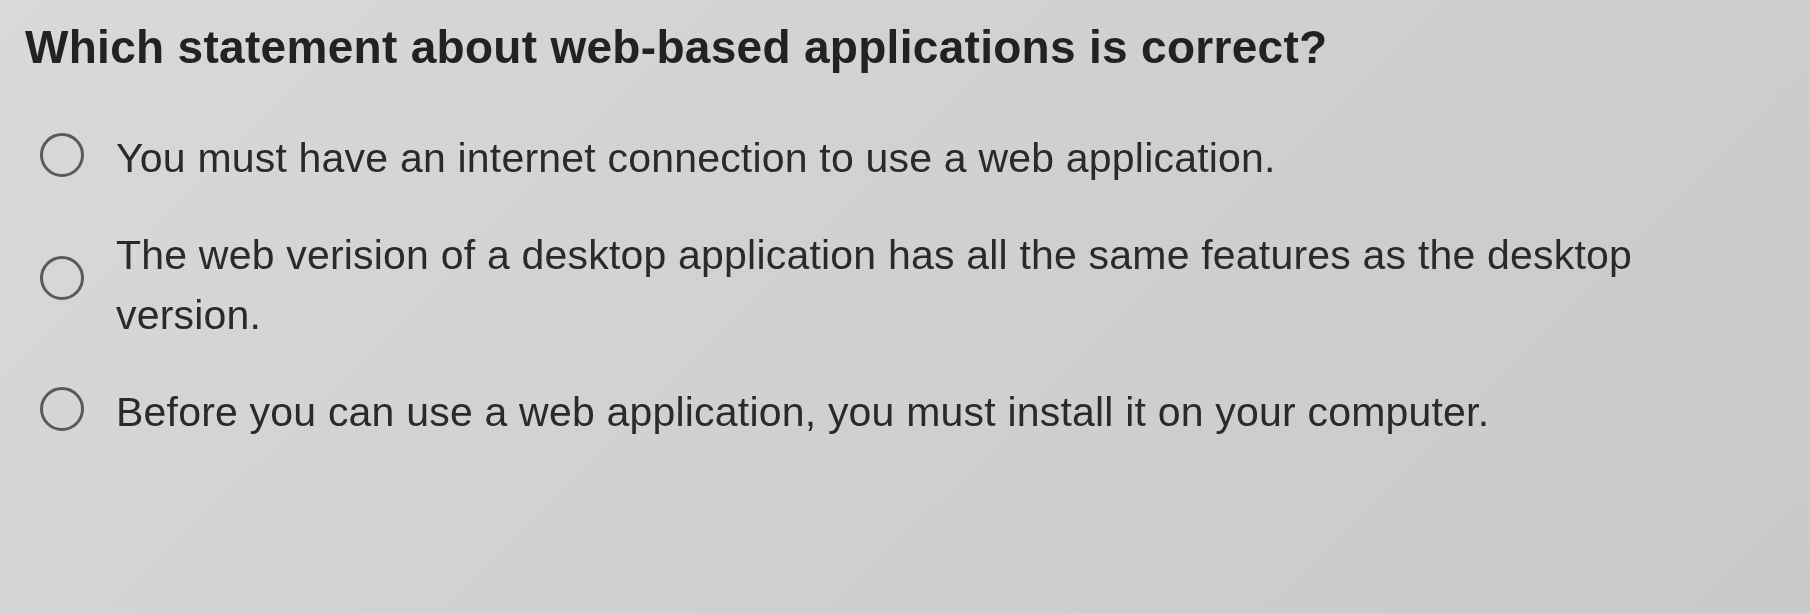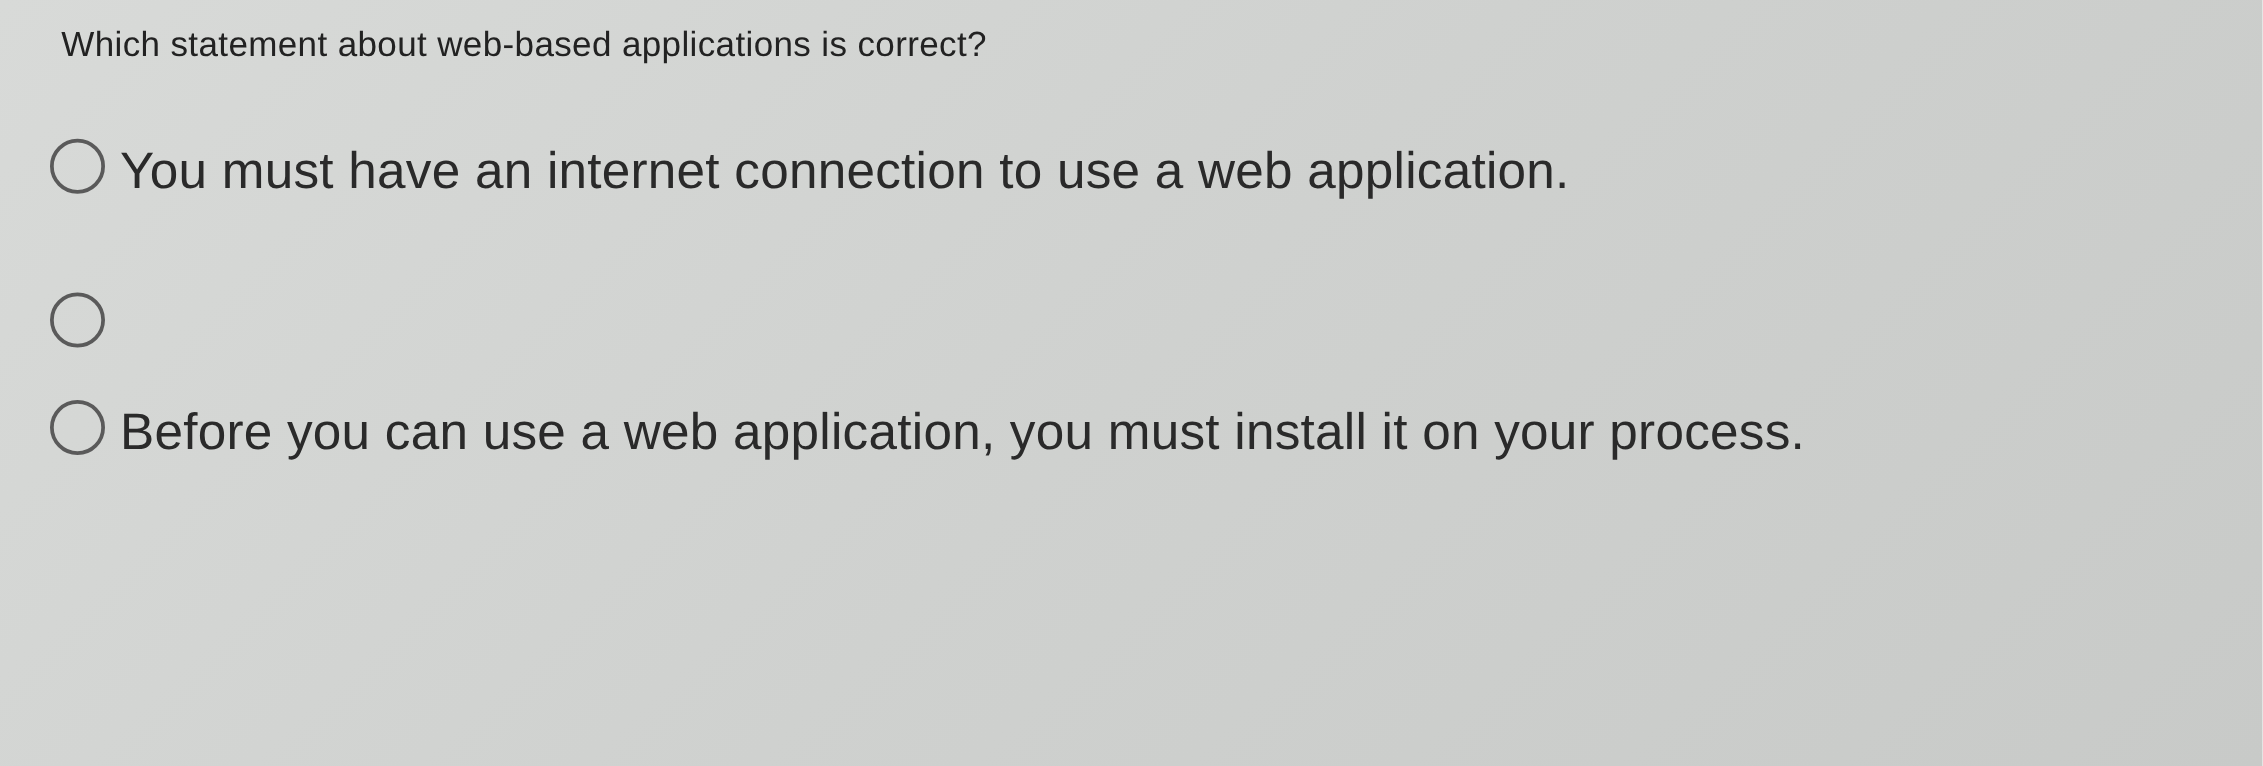--- a/index.html
+++ b/index.html
@@ -10,37 +10,36 @@
     body {
       width: 1810px;
       height: 613px;
       background: linear-gradient(135deg, #d8dad8 0%, #cfd1cf 50%, #c8cac8 100%);
       font-family: 'Segoe UI', Arial, sans-serif;
       color: #2a2a2a;
       padding: 20px 25px;
       overflow: hidden;
     }
     .question {
-      font-size: 28px;
-      font-weight: 400;
+      font-size: 46px;
+      font-weight: 700;
       color: #222;
       margin-bottom: 55px;
       letter-spacing: 0.3px;
-      margin-left: 24px;
     }
     .options {
       display: flex;
       flex-direction: column;
       gap: 38px;
       padding-left: 15px;
     }
     .option {
       display: flex;
       align-items: flex-start;
-      gap: 12px;
+      gap: 32px;
     }
     .radio {
       flex-shrink: 0;
       width: 44px;
       height: 44px;
       border: 3px solid #5a5a5a;
       border-radius: 50%;
       background: transparent;
       cursor: pointer;
       margin-top: 4px;
@@ -60,18 +59,19 @@
 
 <div class="question">Which statement about web-based applications is correct?</div>
 
 <div class="options">
   <div class="option">
     <div class="radio"></div>
     <div class="option-text">You must have an internet connection to use a web application.</div>
   </div>
   <div class="option multi-line">
     <div class="radio"></div>
+    <div class="option-text">The web verision of a desktop application has all the same features as the desktop version.</div>
   </div>
   <div class="option">
     <div class="radio"></div>
-    <div class="option-text">Before you can use a web application, you must install it on your process.</div>
+    <div class="option-text">Before you can use a web application, you must install it on your computer.</div>
   </div>
 </div>
 
 </body></html>

